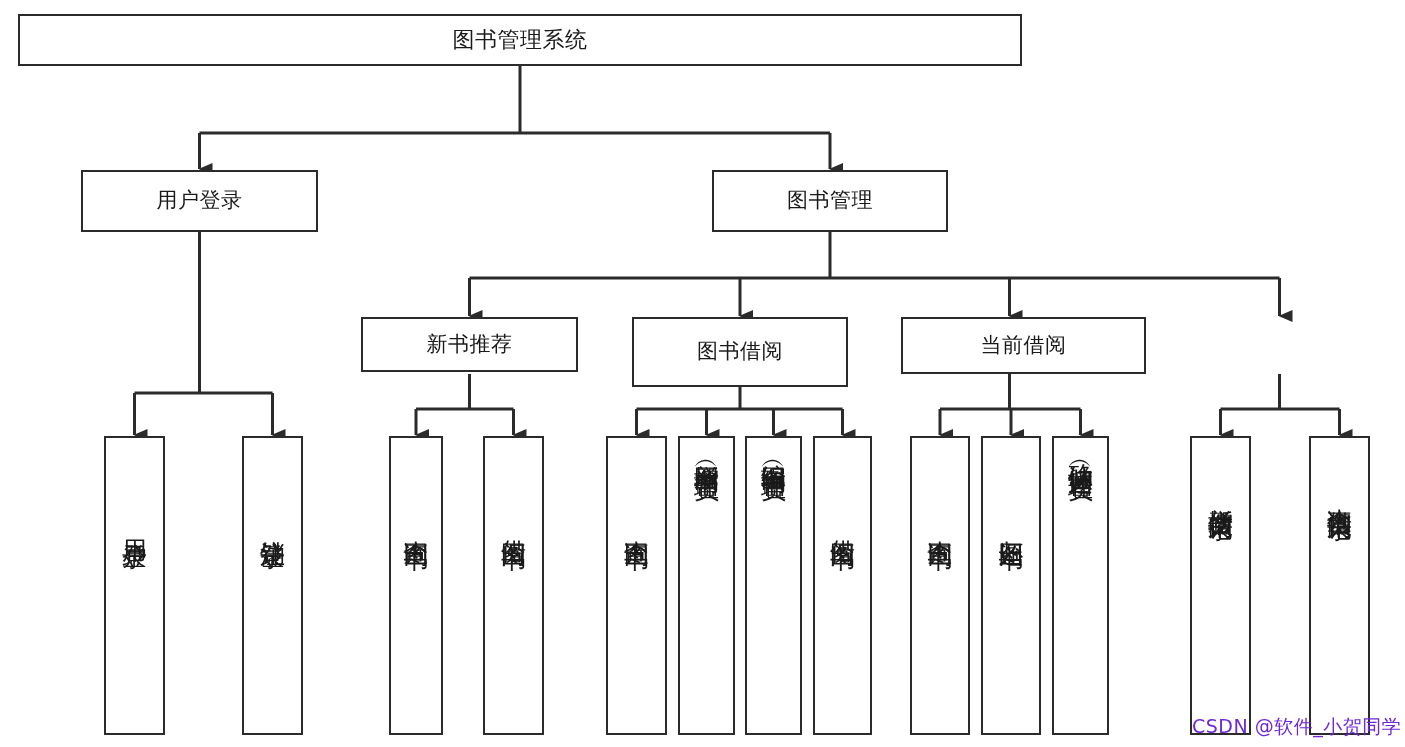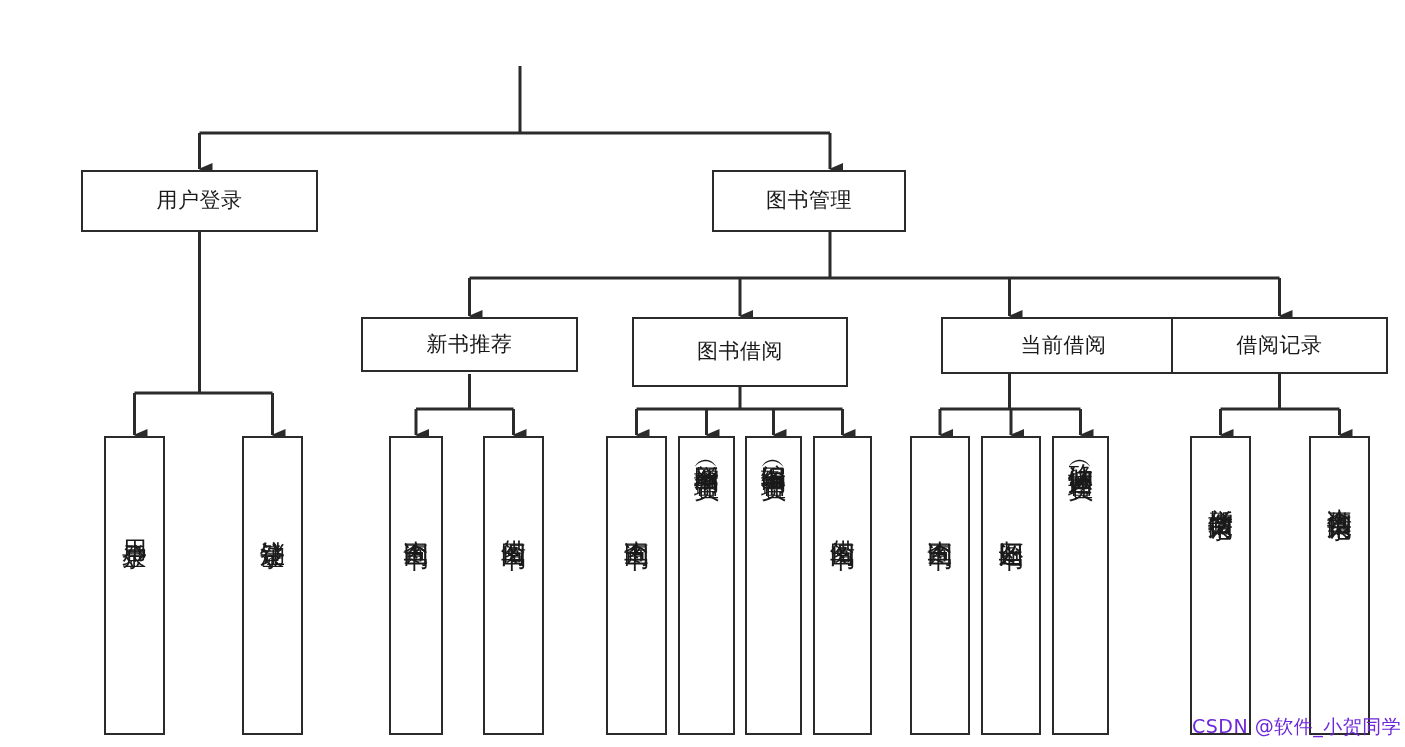--- a/index.html
+++ b/index.html
@@ -104,39 +104,39 @@
         <path d="M 1009.5 374 L 1009.5 409 M 940 409 L 1080.5 409" stroke="#2b2b2b" stroke-width="3" fill="none"></path>
         <path d="M 940 409 L 940 435" stroke="#2b2b2b" stroke-width="3" fill="none" marker-end="url(#arrow)"></path>
         <path d="M 1011 409 L 1011 435" stroke="#2b2b2b" stroke-width="3" fill="none" marker-end="url(#arrow)"></path>
         <path d="M 1080.5 409 L 1080.5 435" stroke="#2b2b2b" stroke-width="3" fill="none" marker-end="url(#arrow)"></path>
         <path d="M 1279.5 374 L 1279.5 409 M 1220.5 409 L 1339.5 409" stroke="#2b2b2b" stroke-width="3" fill="none"></path>
         <path d="M 1220.5 409 L 1220.5 435" stroke="#2b2b2b" stroke-width="3" fill="none" marker-end="url(#arrow)"></path>
         <path d="M 1339.5 409 L 1339.5 435" stroke="#2b2b2b" stroke-width="3" fill="none" marker-end="url(#arrow)"></path>
       </g>
   </svg>
 
+  <div class="node horiz root" style="left: 18px; top: 14px; width: 1004px; height: 52px;">
+    <span class="label">图书管理系统</span>
+  </div>
 
   <div class="node horiz" style="left: 81px; top: 170px; width: 237px; height: 62px;">
     <span class="label">用户登录</span>
   </div>
-  <div class="node horiz" style="left: 712px; top: 170px; width: 194px; height: 62px;">
+  <div class="node horiz" style="left: 712px; top: 170px; width: 236px; height: 62px;">
     <span class="label">图书管理</span>
   </div>
 
   <div class="node horiz" style="left: 361px; top: 317px; width: 217px; height: 55px;">
     <span class="label">新书推荐</span>
   </div>
   <div class="node horiz" style="left: 632px; top: 317px; width: 216px; height: 70px;">
     <span class="label">图书借阅</span>
   </div>
-  <div class="node horiz" style="left: 901px; top: 317px; width: 245px; height: 57px; margin-left: 40px;">
+  <div class="node horiz" style="left: 901px; top: 317px; width: 245px; height: 57px;">
     <span class="label">当前借阅</span>
-  </div>
-  <div class="node horiz" style="left: 1171px; top: 317px; width: 217px; height: 57px;">
-    <span class="label">借阅记录</span>
   </div>
 
   <div class="node vert" style="left: 104px; top: 436px; width: 61px; height: 299px; padding-top: 82px;">
     <span class="label">用户登录</span>
   </div>
   <div class="node vert" style="left: 242px; top: 436px; width: 61px; height: 299px; padding-top: 82px;">
     <span class="label">注销登录</span>
   </div>
 
   <div class="node vert" style="left: 389px; top: 436px; width: 54px; height: 299px; padding-top: 82px;">

